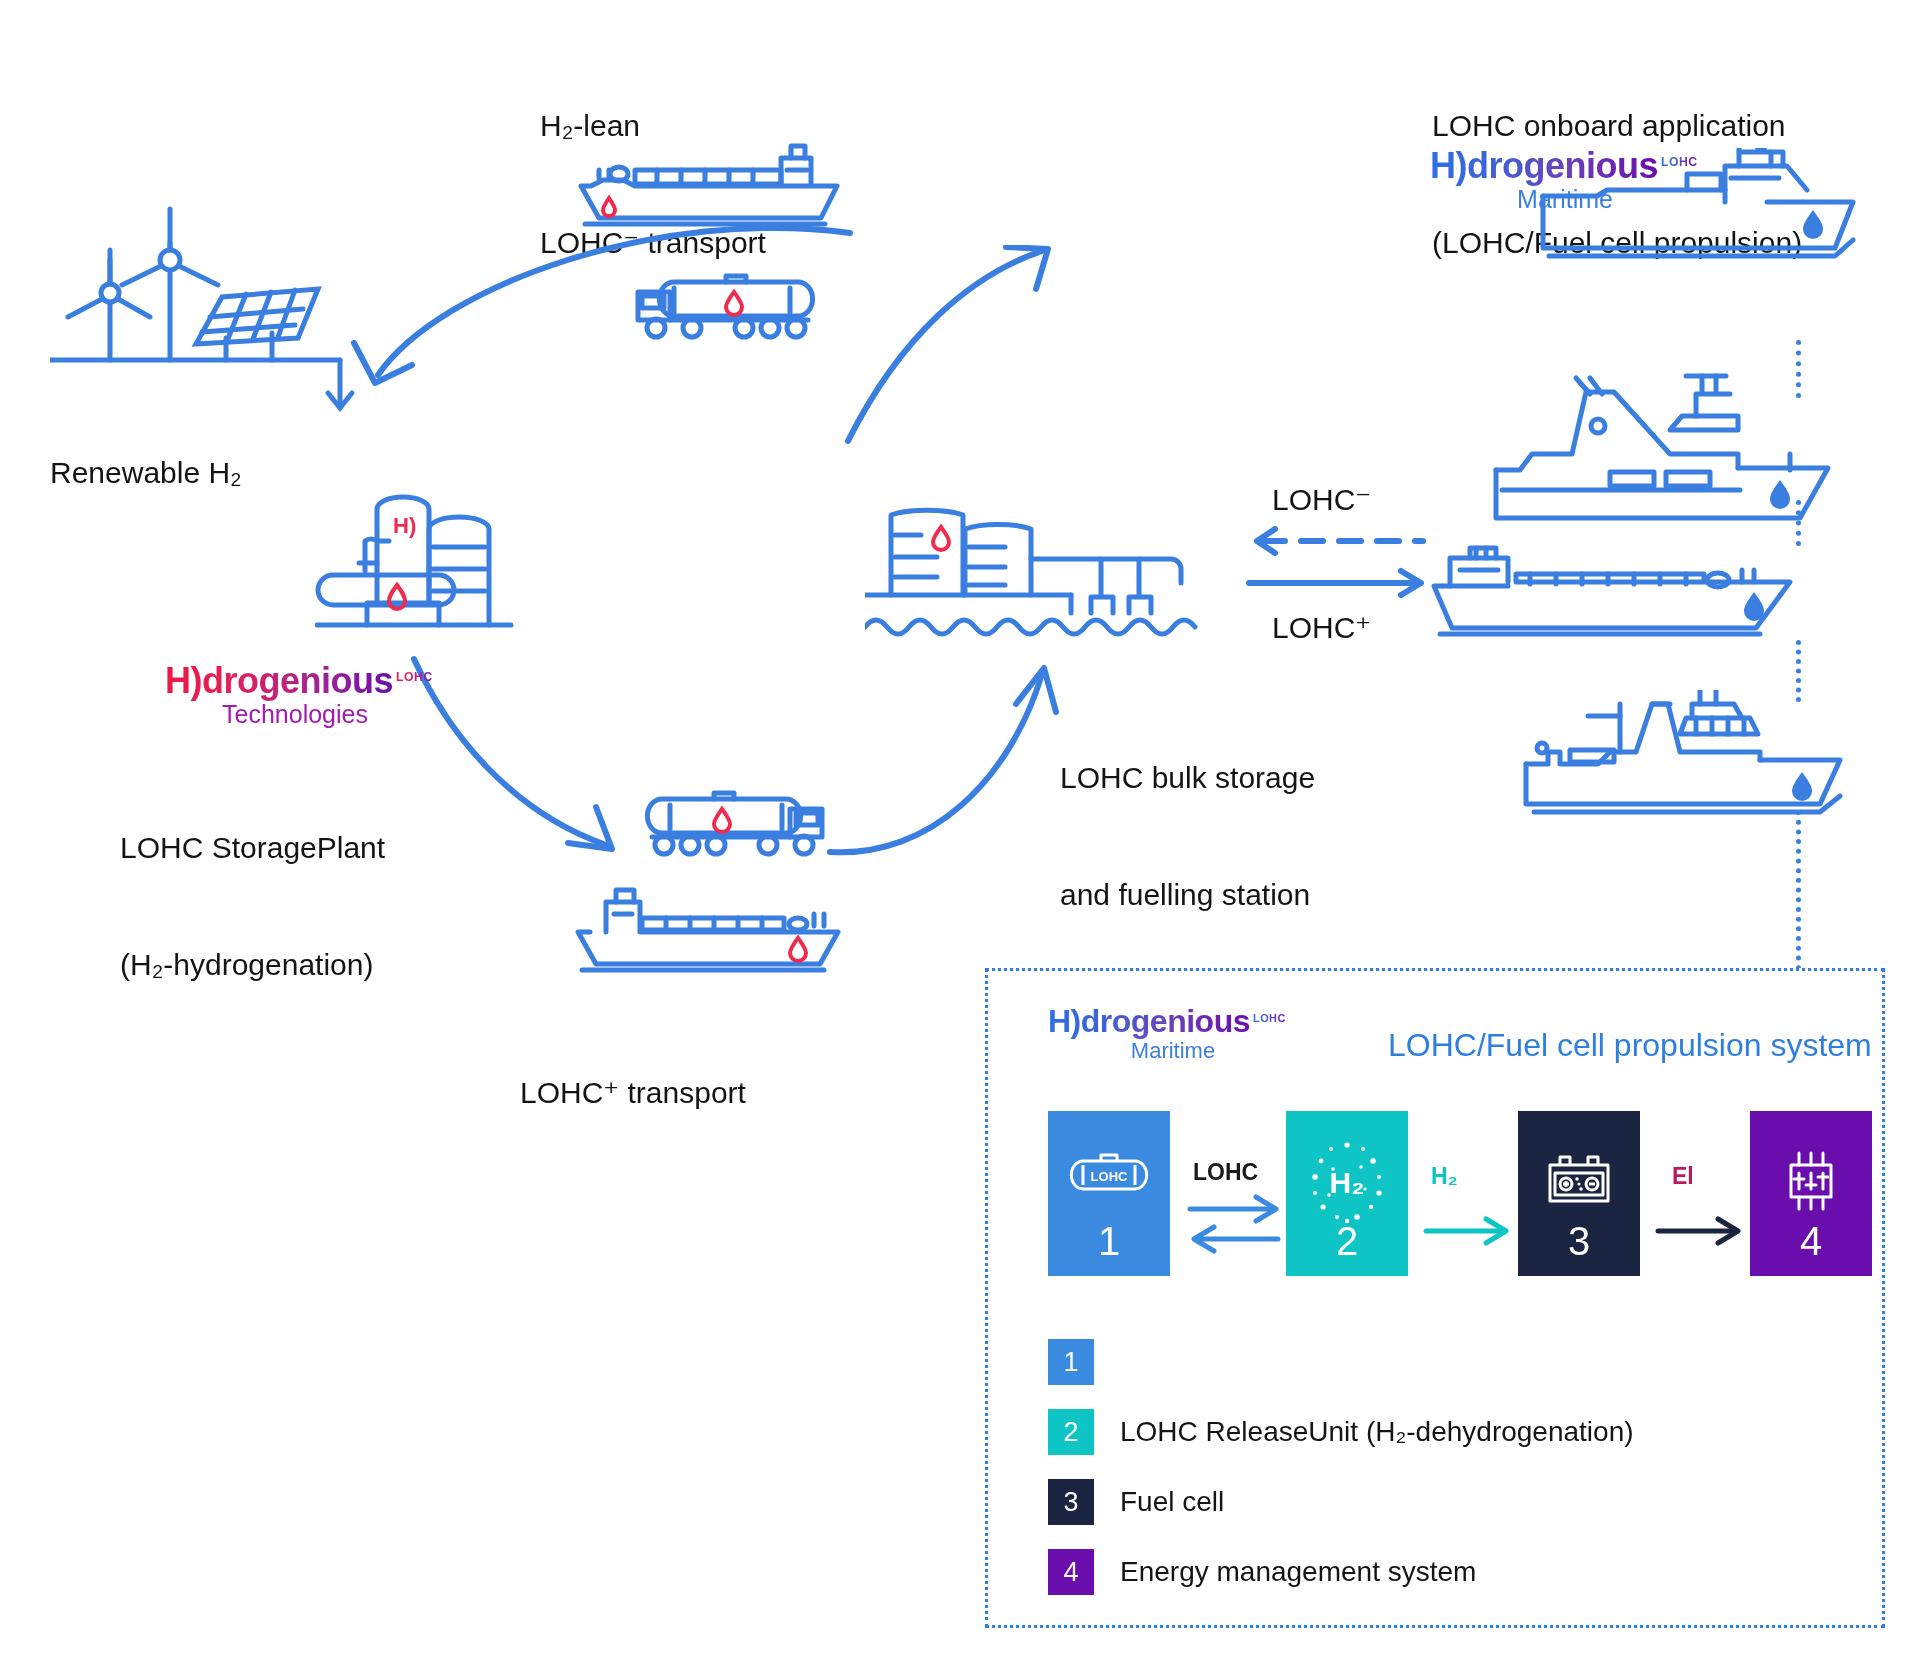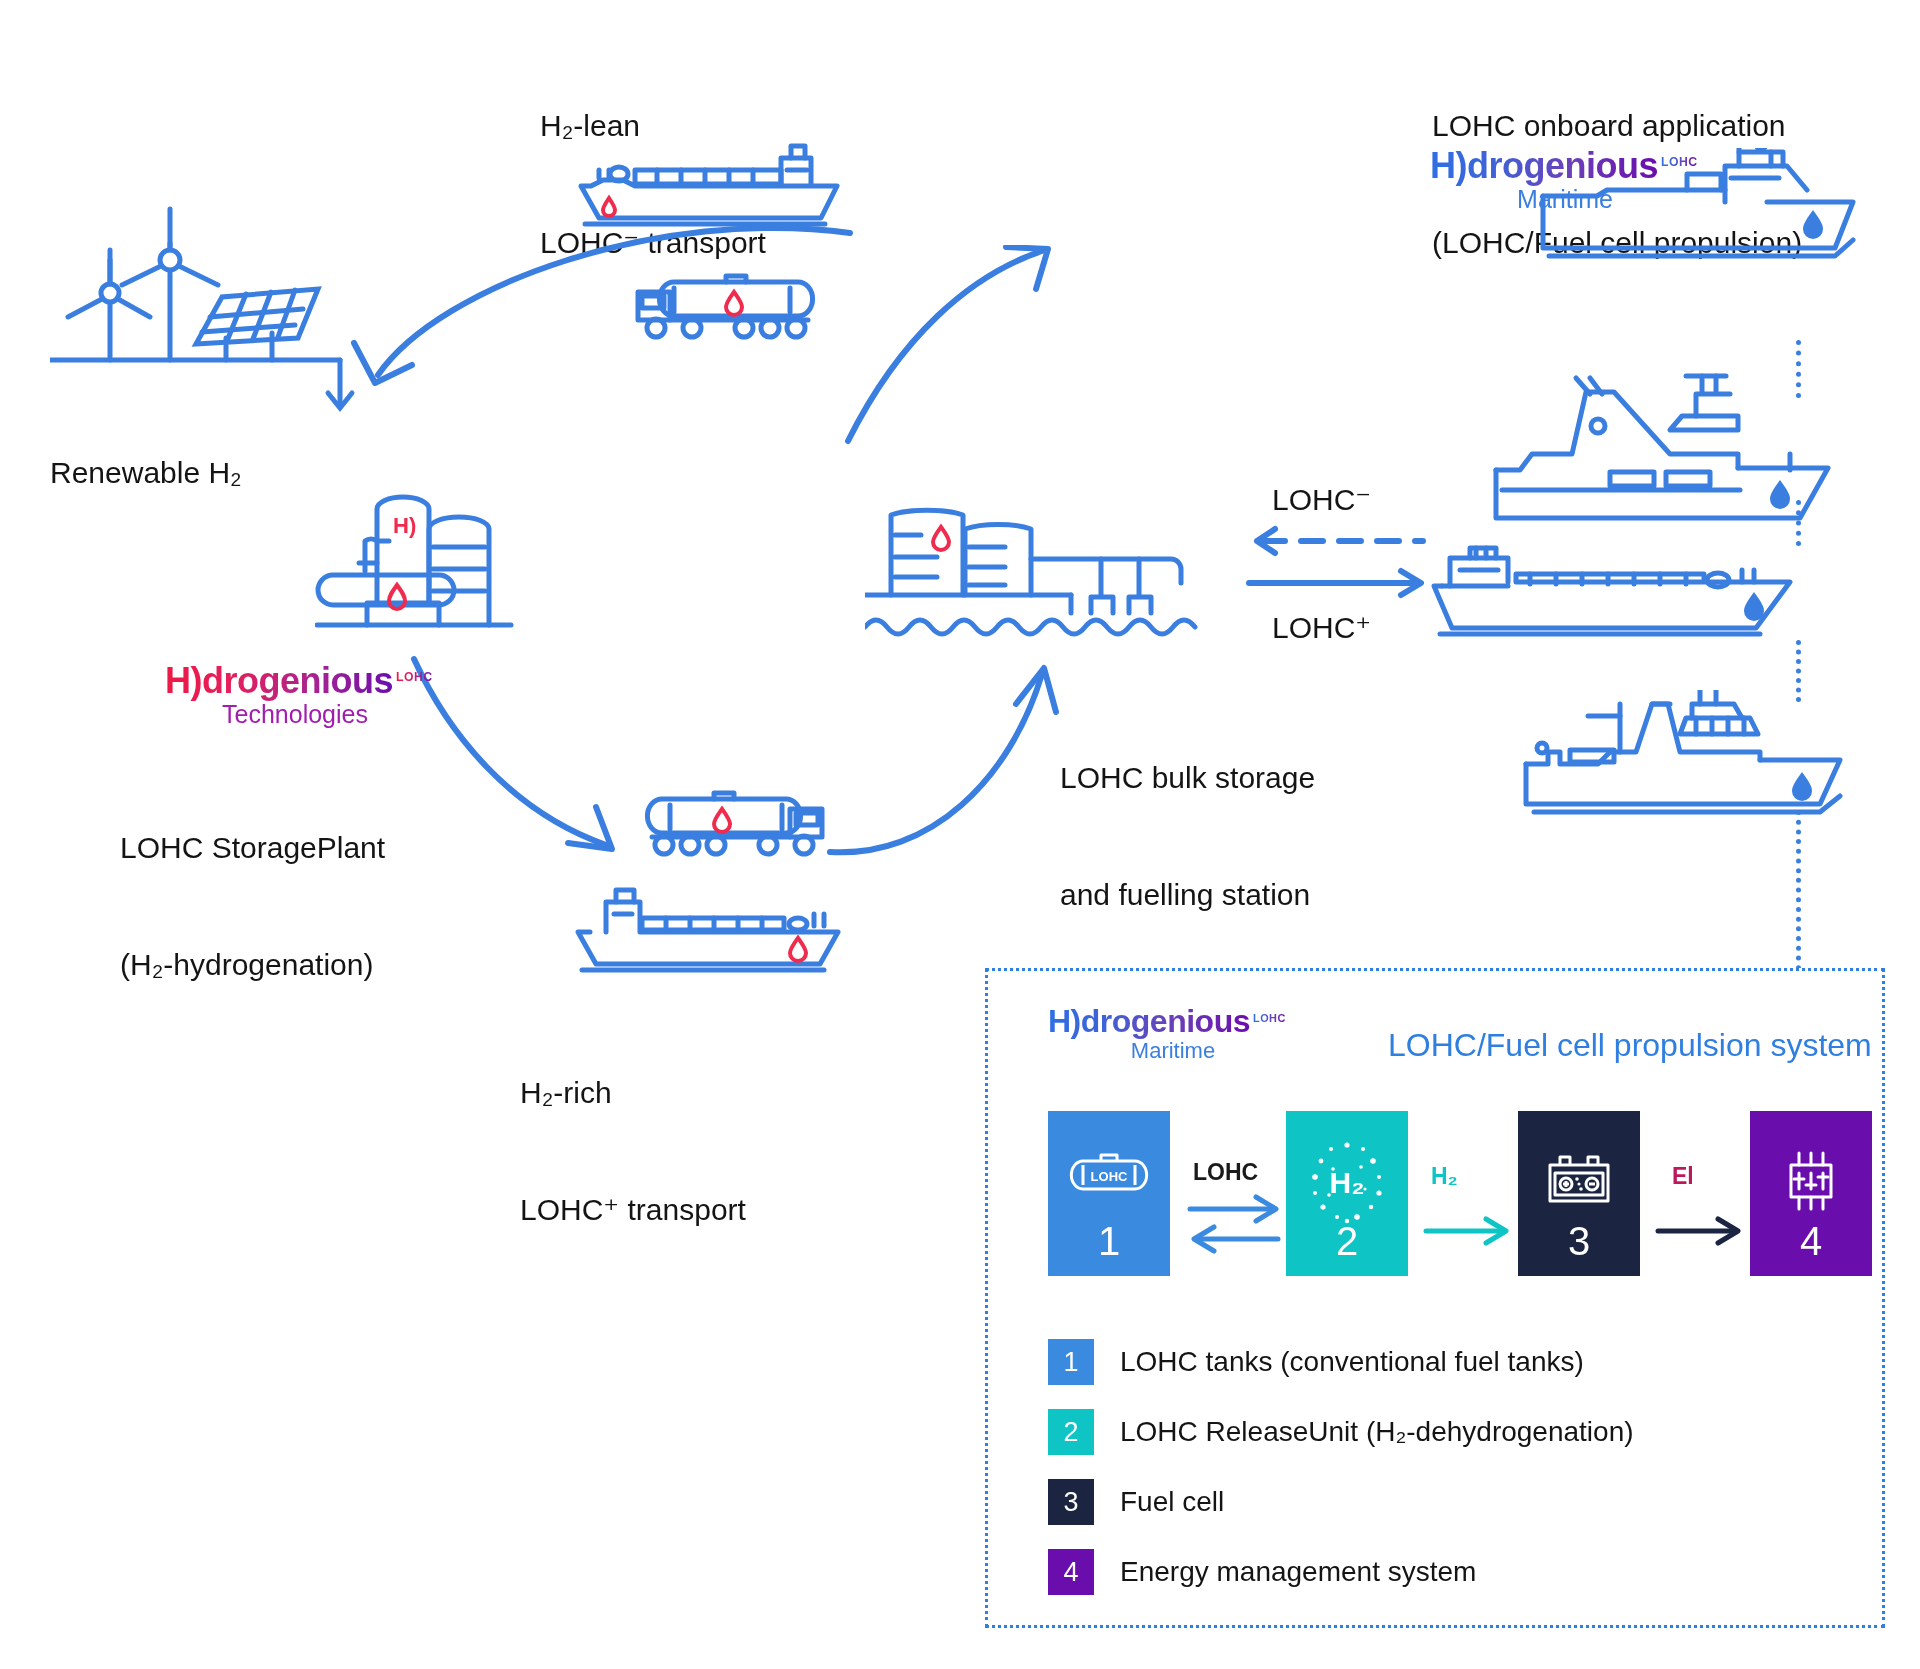--- a/index.html
+++ b/index.html
@@ -290,21 +290,20 @@
     <path d="M96 38 L96 50 M120 38 L120 50 M144 38 L144 50 M168 38 L168 50 M192 38 L192 50"></path>
     <path d="M70 50 L70 22 L36 22 L36 52"></path>
     <path d="M44 34 L62 34 M46 22 L46 10 L64 10 L64 22"></path>
     <ellipse cx="228" cy="44" rx="9" ry="6"></ellipse>
     <path d="M244 34 L244 46 M254 34 L254 46"></path>
   </g>
   <path d="M228 58 C223 65 220 69 220 73 a8 8 0 0 0 16 0 c0-4-3-8-8-15Z" fill="none" stroke="#ef2b4e" stroke-width="4"></path>
 </svg>
 
 <div class="abs label center" style="left:520px;top:995px;width:360px;">
-  <div>H₂-rich</div>
   <div>LOHC⁺ transport</div>
 </div>
 
 <div id="panel" class="abs" style="left:985px;top:968px;width:900px;height:660px;">
 
   <div class="abs" style="left:60px;top:32px;width:250px;">
     <div class="wm" style="font-size:32px;">
       <span class="g">H)drogenious</span><span class="g lohc">LOHC</span>
     </div>
     <div class="wm-sub" style="font-size:22px;">Maritime</div>
@@ -405,21 +404,20 @@
         <path d="M20 48 L20 60 M32 48 L32 60 M44 48 L44 60"></path>
         <path d="M20 24 L20 40 M32 24 L32 40 M44 24 L44 40"></path>
         <path d="M15 30 L25 30 M27 36 L37 36 M39 28 L49 28"></path>
       </g>
     </svg>
     <span class="num">4</span>
   </div>
 
   <div class="legrow" style="left:60px;top:368px;">
     <div class="legsw" style="background:#3a8ae0;">1</div>
-    <div class="legtxt">LOHC tanks (conventional fuel tanks)</div>
   </div>
   <div class="legrow" style="left:60px;top:438px;">
     <div class="legsw" style="background:#0fc4c4;">2</div>
     <div class="legtxt">LOHC ReleaseUnit (H₂-dehydrogenation)</div>
   </div>
   <div class="legrow" style="left:60px;top:508px;">
     <div class="legsw" style="background:#1b2542;">3</div>
     <div class="legtxt">Fuel cell</div>
   </div>
   <div class="legrow" style="left:60px;top:578px;">

